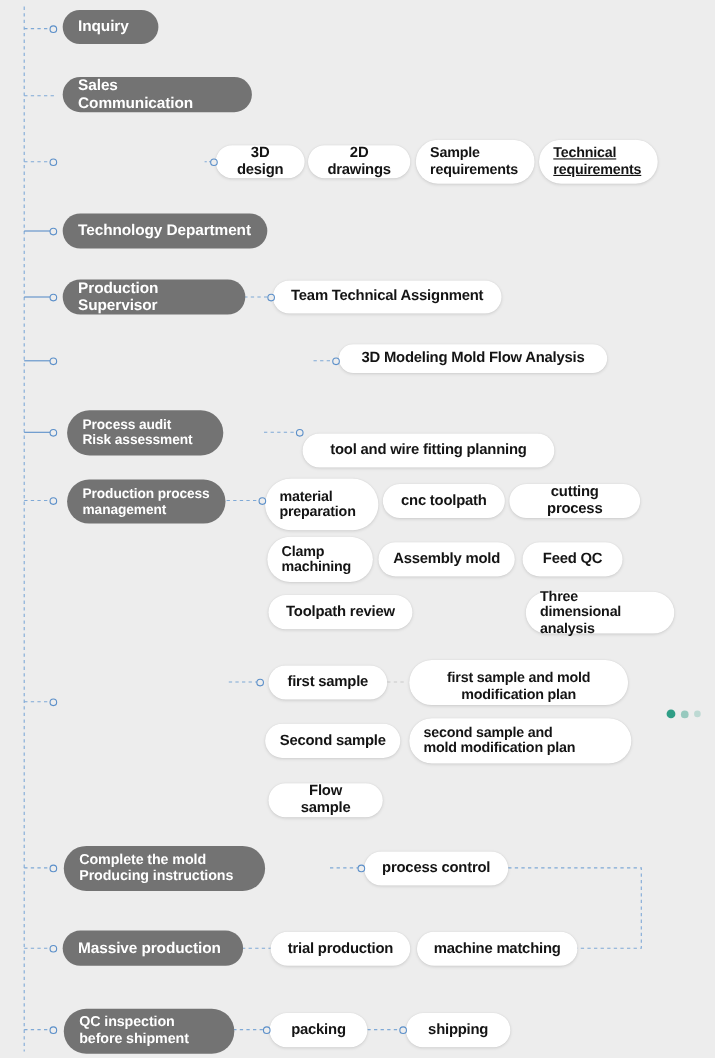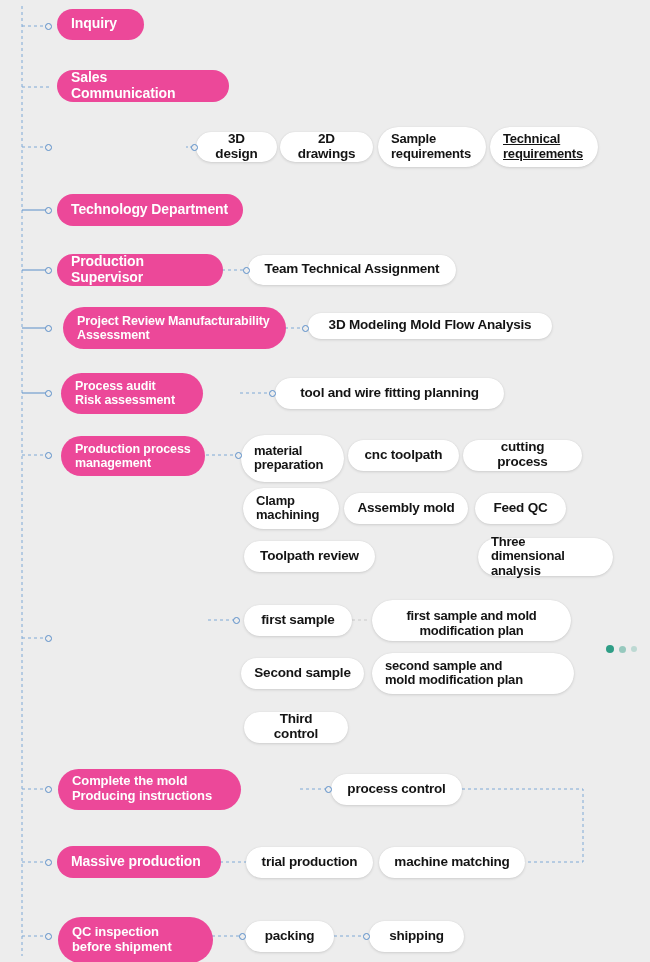--- a/index.html
+++ b/index.html
@@ -39,21 +39,21 @@
     align-items: center;
     z-index: 2;
     white-space: pre-line;
   }
   .node .label {
     display: block;
     width: 100%;
     white-space: pre-line;
   }
   .pill-green {
-    background: #ec4899;
+    background: #737373;
     color: #ffffff;
     border-radius: 999px;
     font-weight: 700;
     letter-spacing: -0.1px;
     padding: 2px 14px 3px 14px;
     line-height: 1.12;
     text-shadow: 0 0 1px rgba(0,0,0,0.05);
   }
   .pill-white {
     background: #ffffff;
@@ -198,33 +198,29 @@
     <span class="label">Technology Department</span>
   </div>
 
   <div class="node pill-green left-text" style="left:57px; top:254px; width:166px; height:32px; font-size:14px;">
     <span class="label">Production Supervisor</span>
   </div>
   <div class="node pill-white center-text" style="left:248px; top:255px; width:208px; height:30px; font-size:13.5px;">
     <span class="label">Team Technical Assignment</span>
   </div>
 
-  <div class="node pill-green left-text" style="left:63px; top:307px; width:223px; height:42px; font-size:12.5px;">
-    <span class="label">Project Review Manufacturability
-Assessment</span>
-  </div>
   <div class="node pill-white center-text" style="left:308px; top:313px; width:244px; height:26px; font-size:13.5px;">
     <span class="label">3D Modeling Mold Flow Analysis</span>
   </div>
 
   <div class="node pill-green left-text" style="left:61px; top:373px; width:142px; height:41px; font-size:12.5px;">
     <span class="label">Process audit
 Risk assessment</span>
   </div>
-  <div class="node pill-white center-text" style="left:275px; top:378px; width:229px; height:31px; font-size:13.5px;">
+  <div class="node pill-white center-text" style="left:275px; top:394px; width:229px; height:31px; font-size:13.5px;">
     <span class="label">tool and wire fitting planning</span>
   </div>
 
   <div class="node pill-green left-text" style="left:61px; top:436px; width:144px; height:40px; font-size:12.5px;">
     <span class="label">Production process
 management</span>
   </div>
   <div class="node pill-white left-text" style="left:241px; top:435px; width:103px; height:47px; font-size:13px;">
     <span class="label">material
 preparation</span>
@@ -263,42 +259,42 @@
 modification plan</span>
   </div>
   <div class="node pill-white center-text" style="left:241px; top:658px; width:123px; height:31px; font-size:13.5px;">
     <span class="label">Second sample</span>
   </div>
   <div class="node pill-white left-text" style="left:372px; top:653px; width:202px; height:41px; font-size:13px;">
     <span class="label">second sample and
 mold modification plan</span>
   </div>
   <div class="node pill-white center-text" style="left:244px; top:712px; width:104px; height:31px; font-size:13.5px;">
-    <span class="label">Third control</span>
+    <span class="label">Flow sample</span>
   </div>
 
   <div class="node pill-green left-text" style="left:58px; top:769px; width:183px; height:41px; font-size:13px;">
     <span class="label">Complete the mold
 Producing instructions</span>
   </div>
   <div class="node pill-white center-text" style="left:331px; top:774px; width:131px; height:31px; font-size:13.5px;">
     <span class="label">process control</span>
   </div>
 
   <div class="node pill-green left-text" style="left:57px; top:846px; width:164px; height:32px; font-size:14px;">
     <span class="label">Massive production</span>
   </div>
   <div class="node pill-white center-text" style="left:246px; top:847px; width:127px; height:31px; font-size:13.5px;">
     <span class="label">trial production</span>
   </div>
   <div class="node pill-white center-text" style="left:379px; top:847px; width:146px; height:31px; font-size:13.5px;">
     <span class="label">machine matching</span>
   </div>
 
-  <div class="node pill-green left-text" style="left:58px; top:917px; width:155px; height:46px; font-size:13px;">
+  <div class="node pill-green left-text" style="left:58px; top:917px; width:155px; height:41px; font-size:13px;">
     <span class="label">QC  inspection
 before shipment</span>
   </div>
   <div class="node pill-white center-text" style="left:245px; top:921px; width:89px; height:31px; font-size:13.5px;">
     <span class="label">packing</span>
   </div>
   <div class="node pill-white center-text" style="left:369px; top:921px; width:95px; height:31px; font-size:13.5px;">
     <span class="label">shipping</span>
   </div>
 

